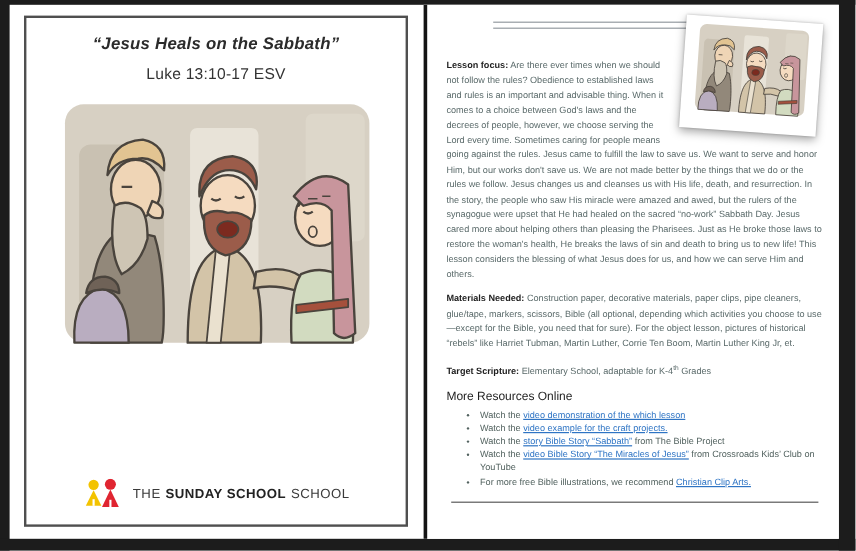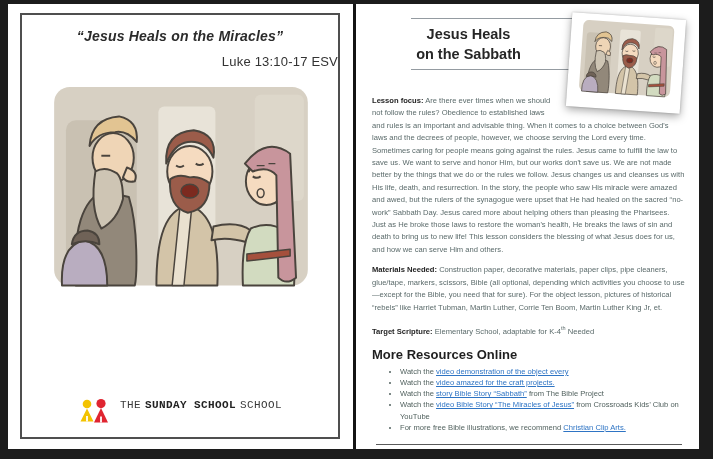--- a/index.html
+++ b/index.html
@@ -17,25 +17,25 @@
   
   .cover{
     position:absolute;left:20px;top:13px;width:320px;height:426px;
     background:#fff;border:2px solid #4f4f4f;box-sizing:border-box;
     text-align:center;overflow:hidden;
   }
   .cover-title{
     margin-top:13px;font-size:14px;font-weight:bold;font-style:italic;
     color:#2b2b2b;letter-spacing:.2px;
   }
-  .cover-sub{margin-top:10px;font-size:13px;color:#333;letter-spacing:.2px;text-align:right;}
+  .cover-sub{margin-top:10px;font-size:13px;color:#333;letter-spacing:.2px;}
   .cover-illu{display:block;margin:12px auto 0 auto;}
   .logo-row{
     position:absolute;left:0;right:0;bottom:13px;
-    display:flex;justify-content:center;gap:8px;font-family:Liberation Mono, monospace;
+    display:flex;align-items:center;justify-content:center;gap:8px;
   }
   .logo-text{font-size:11px;color:#3a3a3a;letter-spacing:.4px;display:flex;gap:4px;align-items:baseline;}
   .logo-text .b{font-weight:bold;color:#222;}
 
   
   .pageR{
     position:absolute;left:353px;top:4px;width:346px;height:445px;
     background:#fff;border-left:3px solid #141414;box-sizing:border-box;
     padding:10px 14px 0 16px;overflow:hidden;
   }
@@ -46,37 +46,37 @@
   }
   .thumb svg{display:block;width:100%;height:100%;}
   .rhead{width:234px;margin:4px 0 0 8px;text-align:center;}
   .rhead .rule{height:1px;background:#949ba1;width:172px;margin:4px auto;}
   .rhead-text{font-size:14.5px;line-height:20px;font-weight:bold;color:#262626;margin:5px 0;}
   .rhead-text span{display:block;}
   .bp{font-size:7.6px;line-height:12.4px;color:#5a6a6a;margin:8px 0 0 0;text-align:left;}
   .bp.first{margin-top:25px;}
   .bl{font-weight:bold;color:#1f1f1f;}
   sup{font-size:5.5px;}
-  .res-head{font-size:13px;font-weight:bold;color:#1f1f1f;margin-top:9px;}
+  .res-head{font-size:10px;font-weight:normal;color:#1f1f1f;margin-top:9px;}
   ul.res{margin:4px 0 0 16px;padding-left:12px;}
   ul.res li{font-size:7.6px;line-height:11.2px;color:#52625f;margin:0;}
   .lnk{color:#2e74c4;text-decoration:underline;cursor:pointer;}
   .rfoot{margin-top:11px;text-align:center;font-size:7.5px;line-height:11.8px;color:#474747;}
   .rfoot-rule{height:1px;background:#5a5a5a;width:306px;margin:0 auto 3px auto;}
 </style>
 </head>
 <body>
 
 <div class="band top"></div>
 <div class="band left"></div>
 <div class="band bottom"></div>
 <div class="band right"></div>
 
 <div class="cover">
-  <div class="cover-title">“Jesus Heals on the Miracles”</div>
+  <div class="cover-title">“Jesus Heals on the Sabbath”</div>
   <div class="cover-sub">Luke 13:10-17 ESV</div>
 
   <svg class="cover-illu" width="296" height="236" viewBox="0 0 300 240">
     <defs>
       <g id="illu">
         <rect x="22" y="6" width="258" height="202" rx="16" fill="#d7d0c3"></rect>
         <rect x="128" y="26" width="58" height="168" rx="6" fill="#e8e3d8"></rect>
         <rect x="226" y="14" width="50" height="108" rx="6" fill="#ddd7ca"></rect>
         <rect x="34" y="40" width="72" height="150" rx="10" fill="#c9c1b2"></rect>
 
@@ -141,39 +141,35 @@
 <div class="pageR">
 
   <div class="thumb">
     <svg viewBox="0 0 300 240">
       <use href="#illu"></use>
     </svg>
   </div>
 
   <div class="rhead">
     <div class="rule"></div>
-    <div class="rhead-text">
-      <span>Jesus Heals</span>
-      <span>on the Sabbath</span>
-    </div>
     <div class="rule"></div>
   </div>
 
   <p class="bp first"><span class="bl">Lesson focus:</span> <span>Are there ever times when we should not follow the rules? Obedience to established laws and rules is an important and advisable thing. When it comes to a choice between God's laws and the decrees of people, however, we choose serving the Lord every time. Sometimes caring for people means going against the rules.  Jesus came to fulfill the law to save us. We want to serve and honor Him, but our works don't save us. We are not made better by the things that we do or the rules we follow. Jesus changes us and cleanses us with His life, death, and resurrection. In the story, the people who saw His miracle were amazed and awed, but the rulers of the synagogue were upset that He had healed on the sacred “no-work” Sabbath Day. Jesus cared more about helping others than pleasing the Pharisees. Just as He broke those laws to restore the woman's health, He breaks the laws of sin and death to bring us to new life! This lesson considers the blessing of what Jesus does for us, and how we can serve Him and others.</span></p>
 
   <p class="bp"><span class="bl">Materials Needed:</span> <span>Construction paper, decorative materials, paper clips, pipe cleaners, glue/tape, markers, scissors, Bible (all optional, depending which activities you choose to use—except for the Bible, you need that for sure). For the object lesson, pictures of historical “rebels” like Harriet Tubman, Martin Luther, Corrie Ten Boom, Martin Luther King Jr, et.</span></p>
 
 
-  <p class="bp"><span class="bl">Target Scripture:</span> <span>Elementary School, adaptable for K-4</span><sup>th</sup><span> Needed</span></p>
+  <p class="bp"><span class="bl">Target Scripture:</span> <span>Elementary School, adaptable for K-4</span><sup>th</sup><span> Grades</span></p>
 
   <div class="res-head">More Resources Online</div>
 
   <ul class="res">
-    <li><span>Watch the </span><span class="lnk">video demonstration of the object every</span><span></span></li>
-    <li><span>Watch the </span><span class="lnk">video amazed for the craft projects.</span><span></span></li>
+    <li><span>Watch the </span><span class="lnk">video demonstration of the which lesson</span><span></span></li>
+    <li><span>Watch the </span><span class="lnk">video example for the craft projects.</span><span></span></li>
     <li><span>Watch the </span><span class="lnk">story Bible Story “Sabbath”</span><span> from The Bible Project</span></li>
     <li><span>Watch the </span><span class="lnk">video Bible Story “The Miracles of Jesus”</span><span> from Crossroads Kids’ Club on YouTube</span></li>
     <li><span>For more free Bible illustrations, we recommend </span><span class="lnk">Christian Clip Arts.</span><span></span></li>
   </ul>
 
   <div class="rfoot">
     <div class="rfoot-rule"></div>
     <br>
     
   </div>

